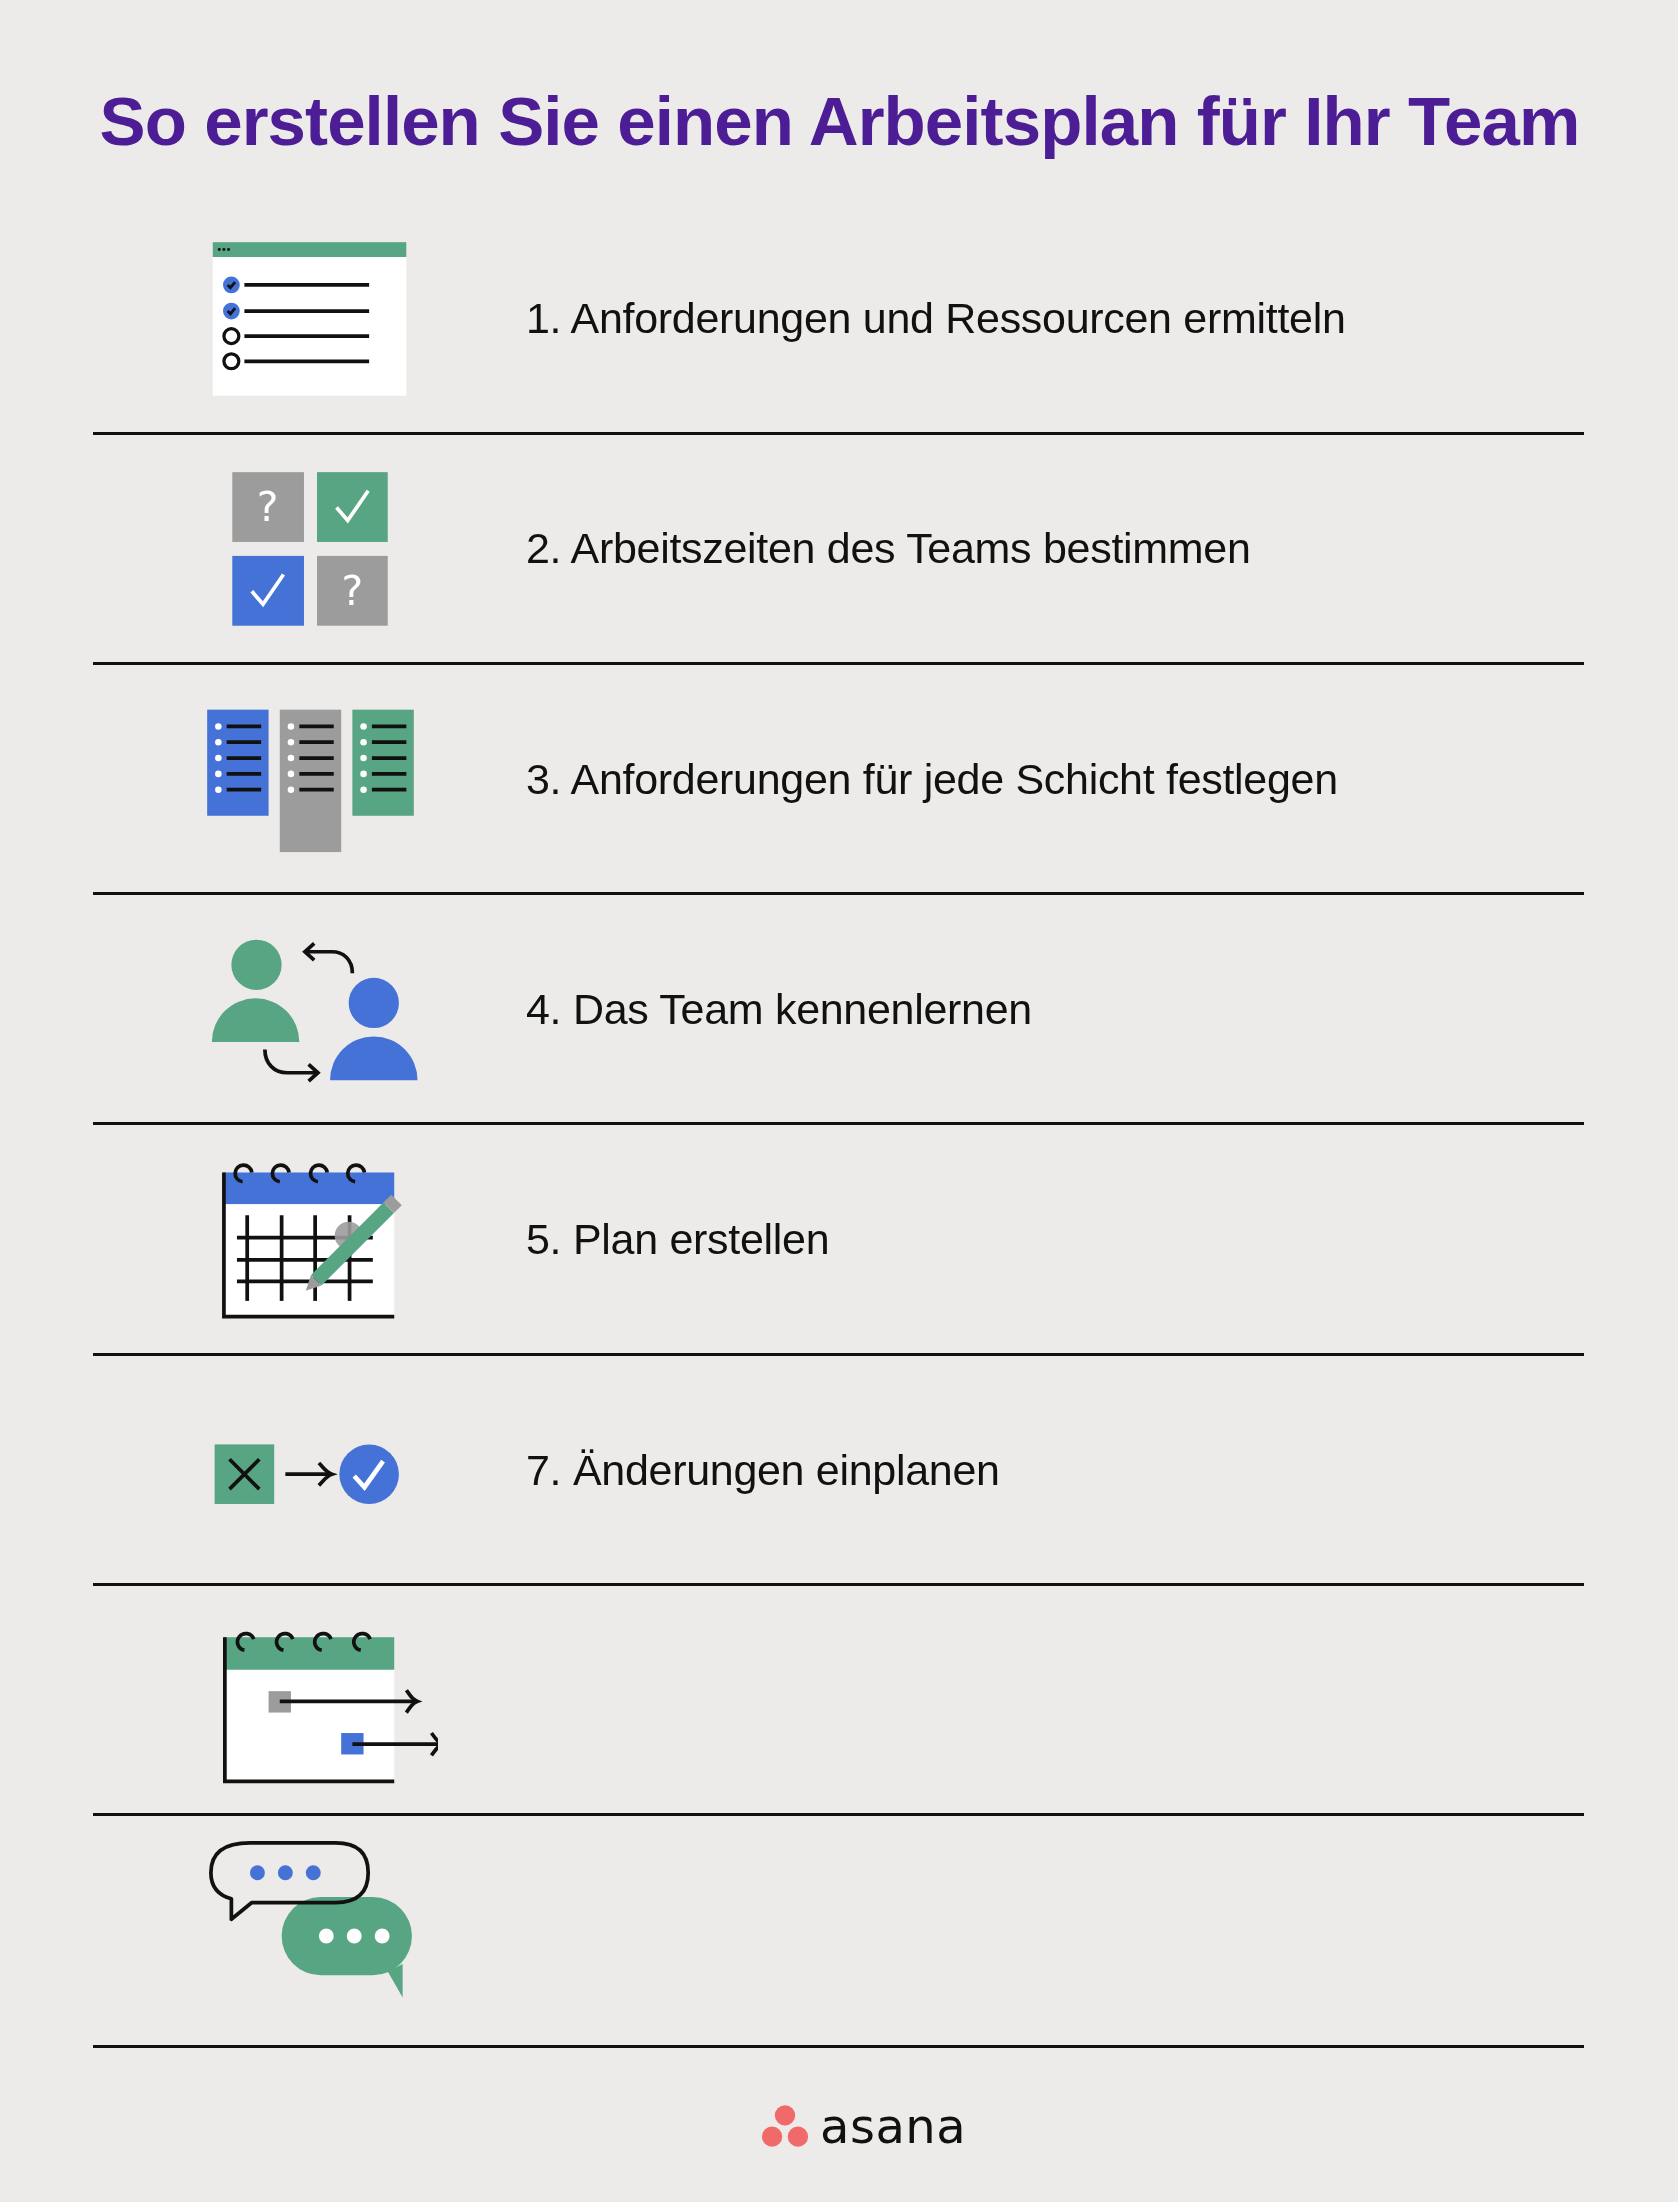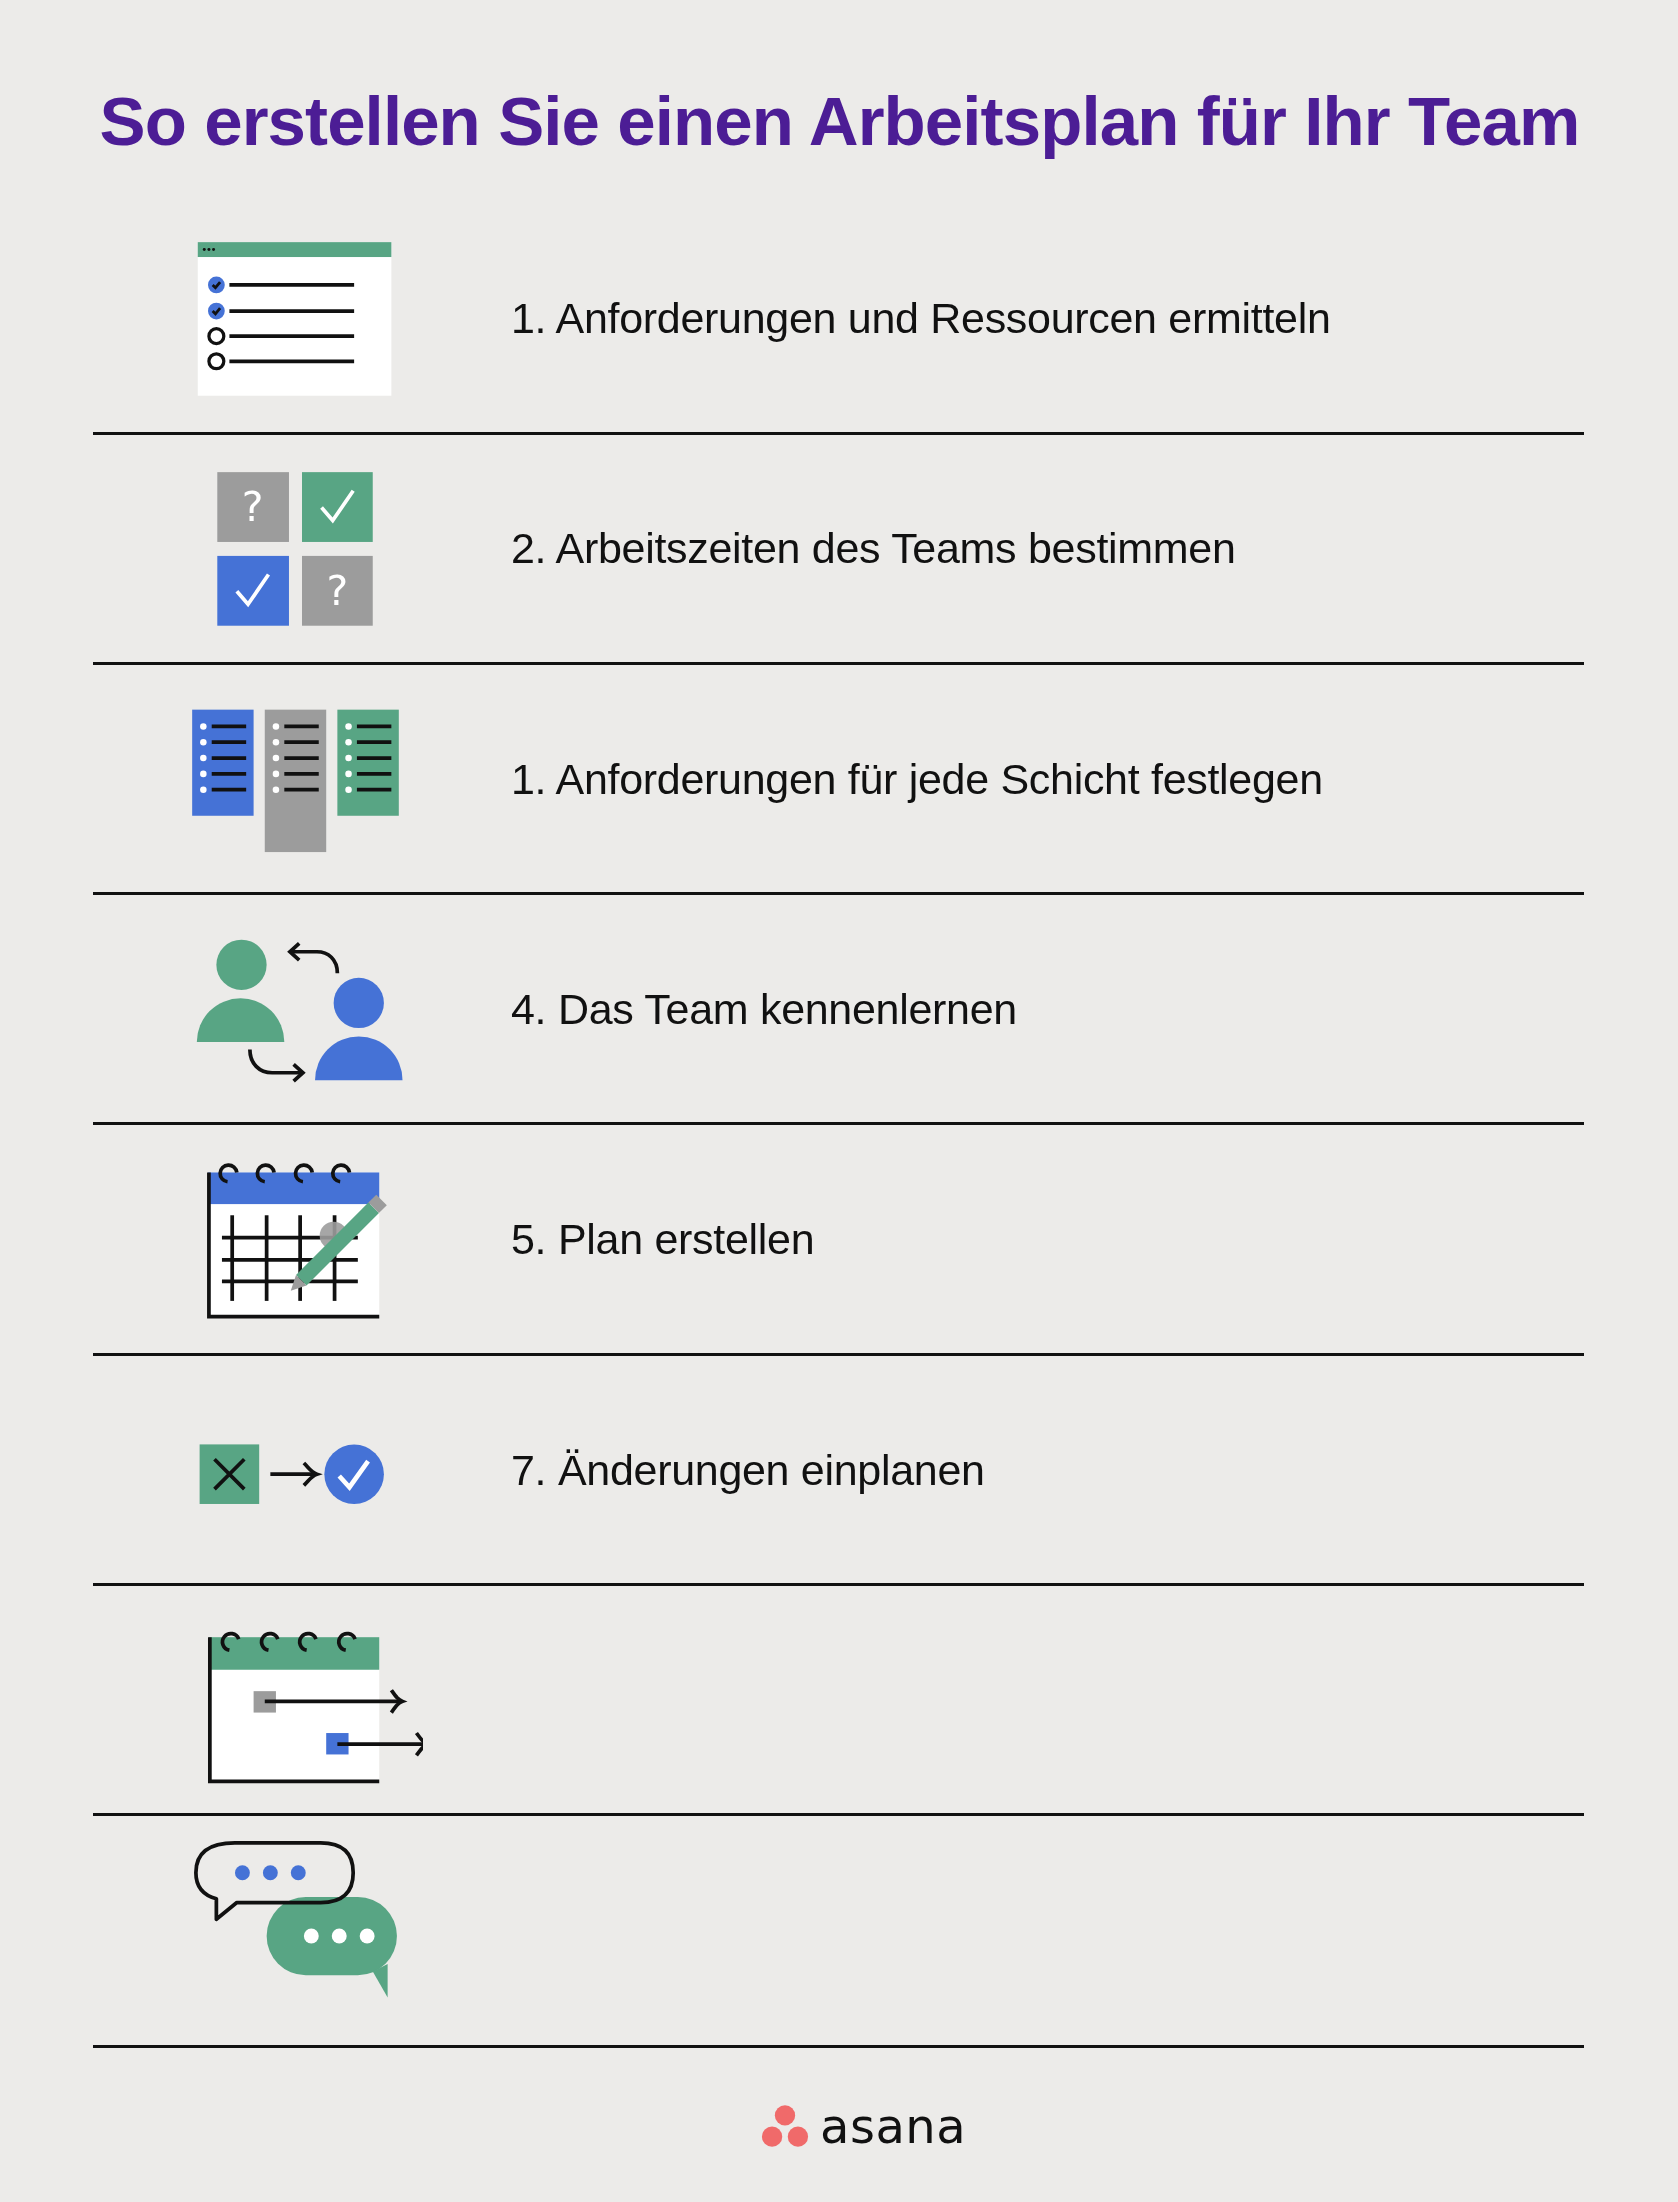--- a/index.html
+++ b/index.html
@@ -14,21 +14,21 @@
   .title {
     position: absolute; left: 0; right: 0; top: 82px;
     text-align: center;
     font-family: "Liberation Sans", sans-serif;
     font-weight: 700;
     font-size: 69px;
     letter-spacing: -0.9px;
     color: #4c1d95;
   }
   .row {
-    position: absolute; left: 78px; width: 1491px; height: 230px;
+    position: absolute; left: 93px; width: 1491px; height: 230px;
   }
   .row .icon-wrap {
     position: absolute; left: 103px; top: 0; width: 242px; height: 230px;
   }
   .row .icon-wrap svg { position: absolute; left: 0; top: 0; }
   .row .label {
     position: absolute; left: 433px; top: 0; height: 230px;
     display: flex; align-items: center;
     font-family: "Liberation Sans", sans-serif;
     font-size: 43px; font-weight: 400; color: #111;
@@ -128,21 +128,21 @@
           <line x1="111" y1="118" x2="148" y2="118"></line>
           <line x1="111" y1="135" x2="148" y2="135"></line>
         <line x1="189" y1="67" x2="226" y2="67"></line>
           <line x1="189" y1="84" x2="226" y2="84"></line>
           <line x1="189" y1="101" x2="226" y2="101"></line>
           <line x1="189" y1="118" x2="226" y2="118"></line>
           <line x1="189" y1="135" x2="226" y2="135"></line>
       </g>
     </svg>
   </div>
-  <div class="label">1. Anforderungen für jede Schicht festlegen</div>
+  <div class="label">3. Anforderungen für jede Schicht festlegen</div>
 </div>
 <div class="divider" style="top:892px"></div>
 
 <div class="row" style="top:894px">
   <div class="icon-wrap">
     <svg width="242" height="230" viewBox="0 0 260 247">
       <circle cx="65" cy="76" r="27" fill="#58a584"></circle>
       <path d="M17 159 A47 47 0 0 1 111 159 Z" fill="#58a584"></path>
       <circle cx="191" cy="117" r="27" fill="#4572d6"></circle>
       <path d="M144 200 A47 47 0 0 1 238 200 Z" fill="#4572d6"></path>

